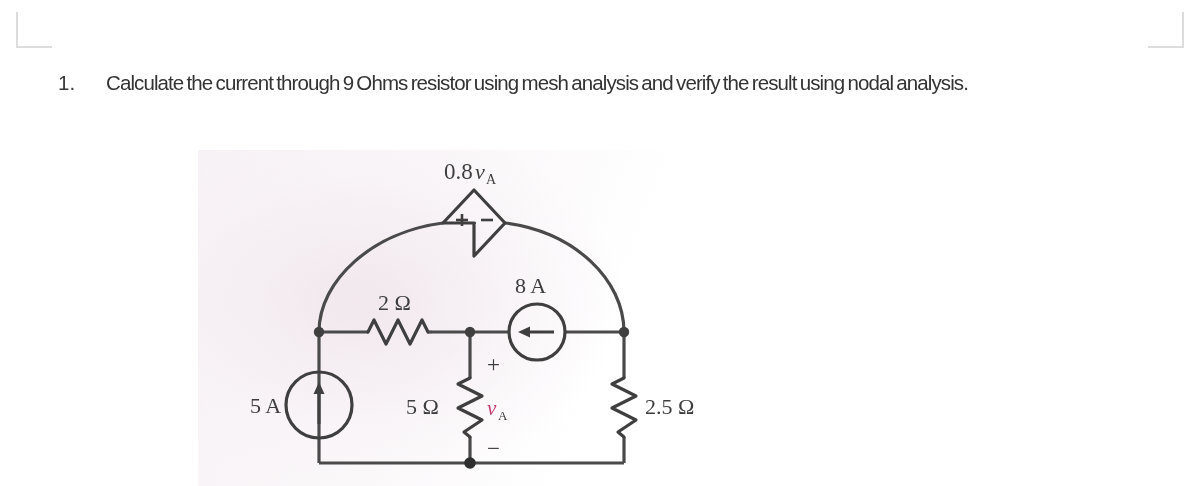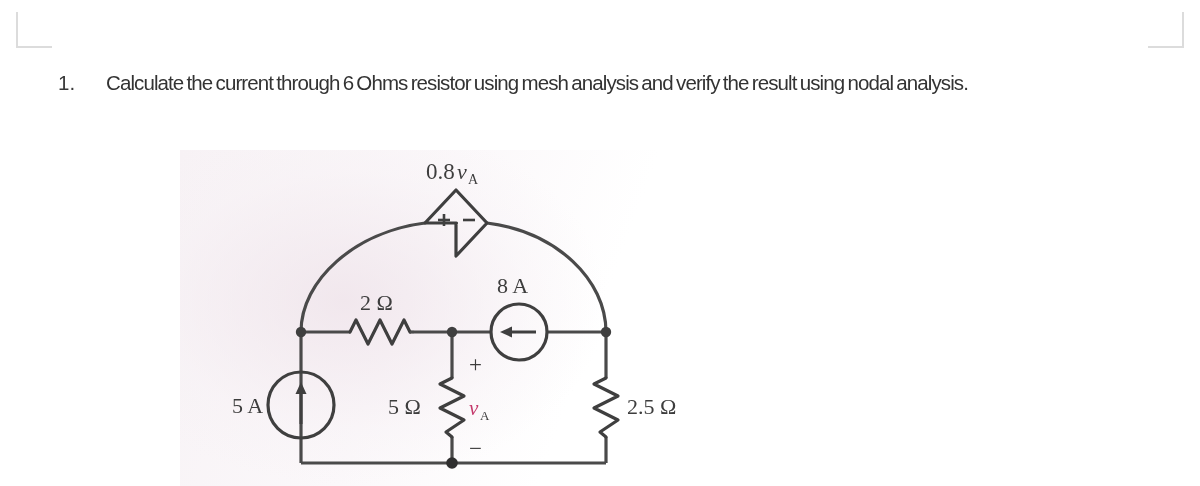--- a/index.html
+++ b/index.html
@@ -55,21 +55,21 @@
     font-size: 20.5px;
     line-height: 33px;
     color: #333333;
     letter-spacing: -0.9px;
     word-spacing: -1.6px;
   }
 
   
   .figure {
     position: absolute;
-    left: 180px;
+    left: 198px;
     top: 150px;
     width: 545px;
     height: 336px;
     background:
       radial-gradient(ellipse 62% 70% at 30% 45%, rgba(238,226,233,0.75) 0%, rgba(246,240,244,0.35) 55%, rgba(255,255,255,0) 78%),
       linear-gradient(110deg, #f7f2f5 0%, #fbf8fa 42%, #ffffff 72%, #ffffff 100%);
     text-decoration: underline;
   }
   .figure svg {
     display: block;
@@ -91,21 +91,21 @@
   }
 </style>
 </head>
 <body>
 
 <div class="corner-mark tl"></div>
 <div class="corner-mark tr"></div>
 
 <div class="question">
   <div class="q-number">1.</div>
-  <div class="q-body">Calculate the current through 6 Ohms resistor using mesh analysis and verify the result using nodal analysis.</div>
+  <div class="q-body">Calculate the current through 9 Ohms resistor using mesh analysis and verify the result using nodal analysis.</div>
 </div>
 
 <div class="figure">
   <svg viewBox="0 0 545 336" xmlns="http://www.w3.org/2000/svg">
     <defs>
       <g id="nodeDot">
           <circle r="5" fill="#3f3f3f"></circle>
         </g>
     </defs>
 

